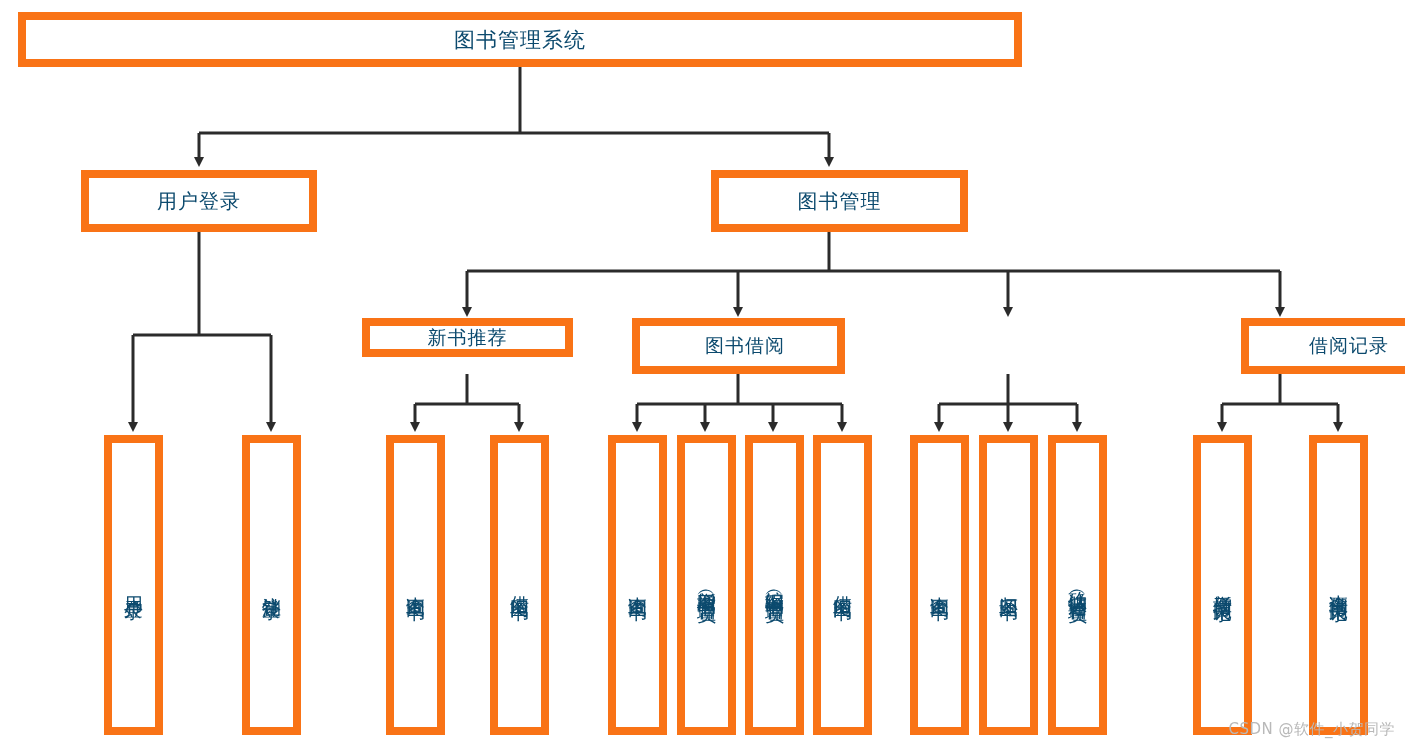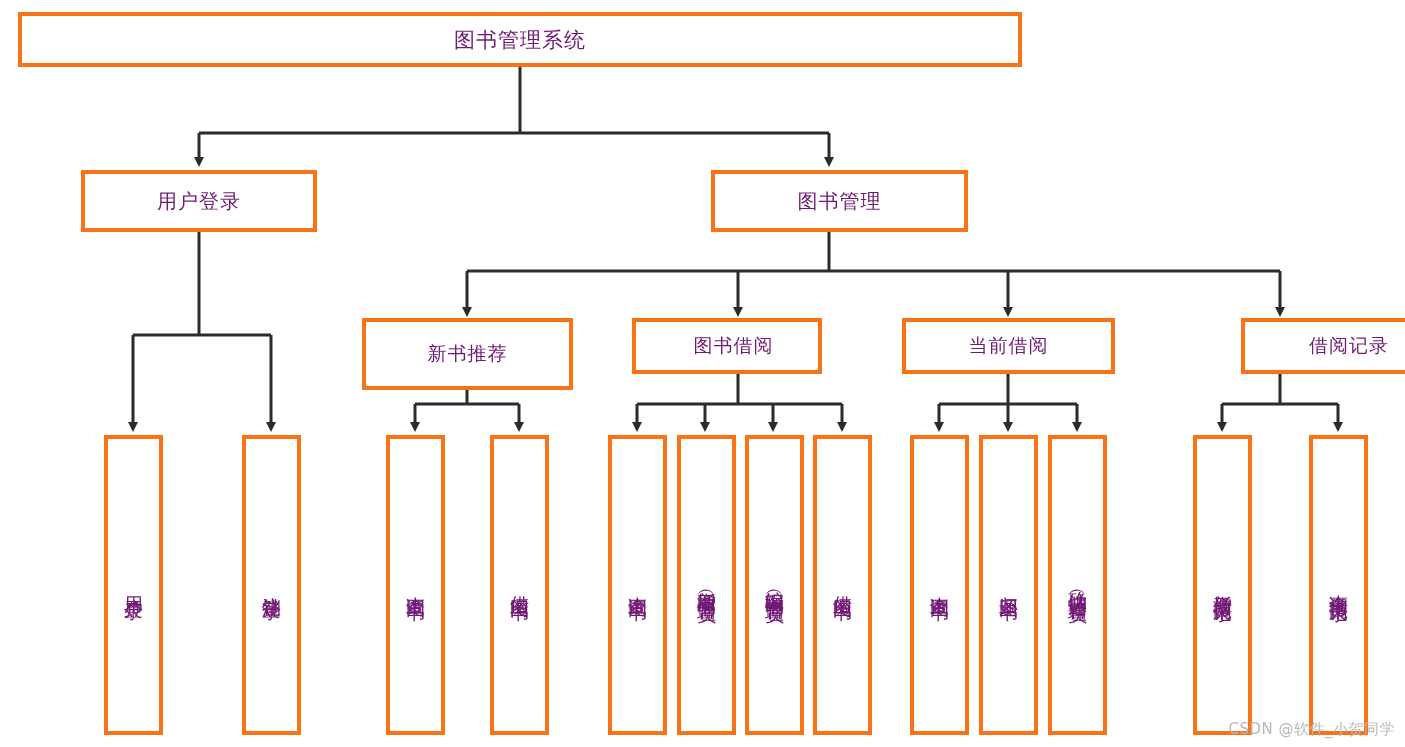--- a/index.html
+++ b/index.html
@@ -20,23 +20,23 @@
     position: absolute;
     left: 0;
     top: 0;
     width: 1405px;
     height: 747px;
     pointer-events: none;
   }
   .node {
     position: absolute;
     box-sizing: border-box;
-    border: 4px solid #f97316;
+    border: 8px solid #f97316;
     background: #ffffff;
-    color: #701a75;
+    color: #0c4a6e;
     display: flex;
     align-items: center;
     justify-content: center;
     text-align: center;
   }
   .node-root {
     font-size: 21px;
     letter-spacing: 1px;
   }
   .node-l1 {
@@ -125,23 +125,22 @@
       <path d="M 1222 404 L 1222 423" marker-end="url(#arrow)"></path>
       <path d="M 1338 404 L 1338 423" marker-end="url(#arrow)"></path>
     </g>
   </svg>
 
   <div class="node node-root" style="left:18px; top:12px; width:1004px; height:55px;">图书管理系统</div>
 
   <div class="node node-l1" style="left:81px; top:170px; width:236px; height:62px;">用户登录</div>
   <div class="node node-l1" style="left:711px; top:170px; width:257px; height:62px;">图书管理</div>
 
-  <div class="node node-l2" style="left:362px; top:318px; width:211px; height:72px;">新书推荐</div>
-  <div class="node node-l2" style="left:632px; top:318px; width:190px; height:56px;padding-left:13px;">图书借阅</div>
-  <div class="node node-l2" style="left:902px; top:318px; width:213px; height:56px;">当前借阅</div>
+  <div class="node node-l2" style="left:362px; top:318px; width:211px; height:39px;">新书推荐</div>
+  <div class="node node-l2" style="left:632px; top:318px; width:213px; height:56px;padding-left:13px;">图书借阅</div>
   <div class="node node-l2" style="left:1241px; top:318px; width:216px; height:56px;">借阅记录</div>
 
   <div class="node node-leaf" style="left:104px; top:435px; width:59px; height:300px;">
     <span class="leaf-text">用户登录</span>
   </div>
   <div class="node node-leaf" style="left:242px; top:435px; width:59px; height:300px;">
     <span class="leaf-text">注销登录</span>
   </div>
 
   <div class="node node-leaf" style="left:386px; top:435px; width:59px; height:300px;">

